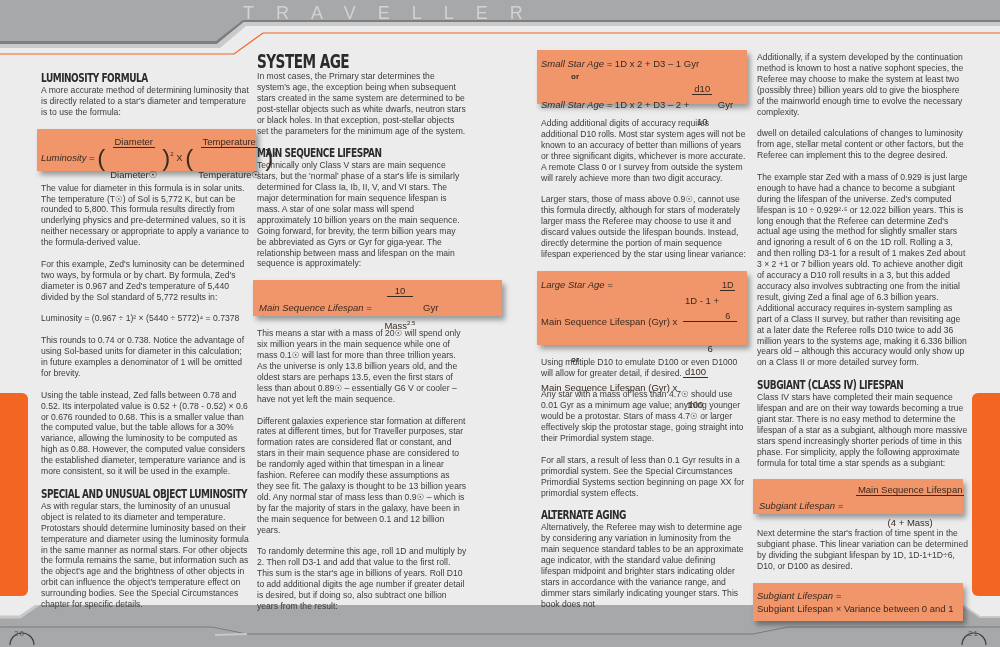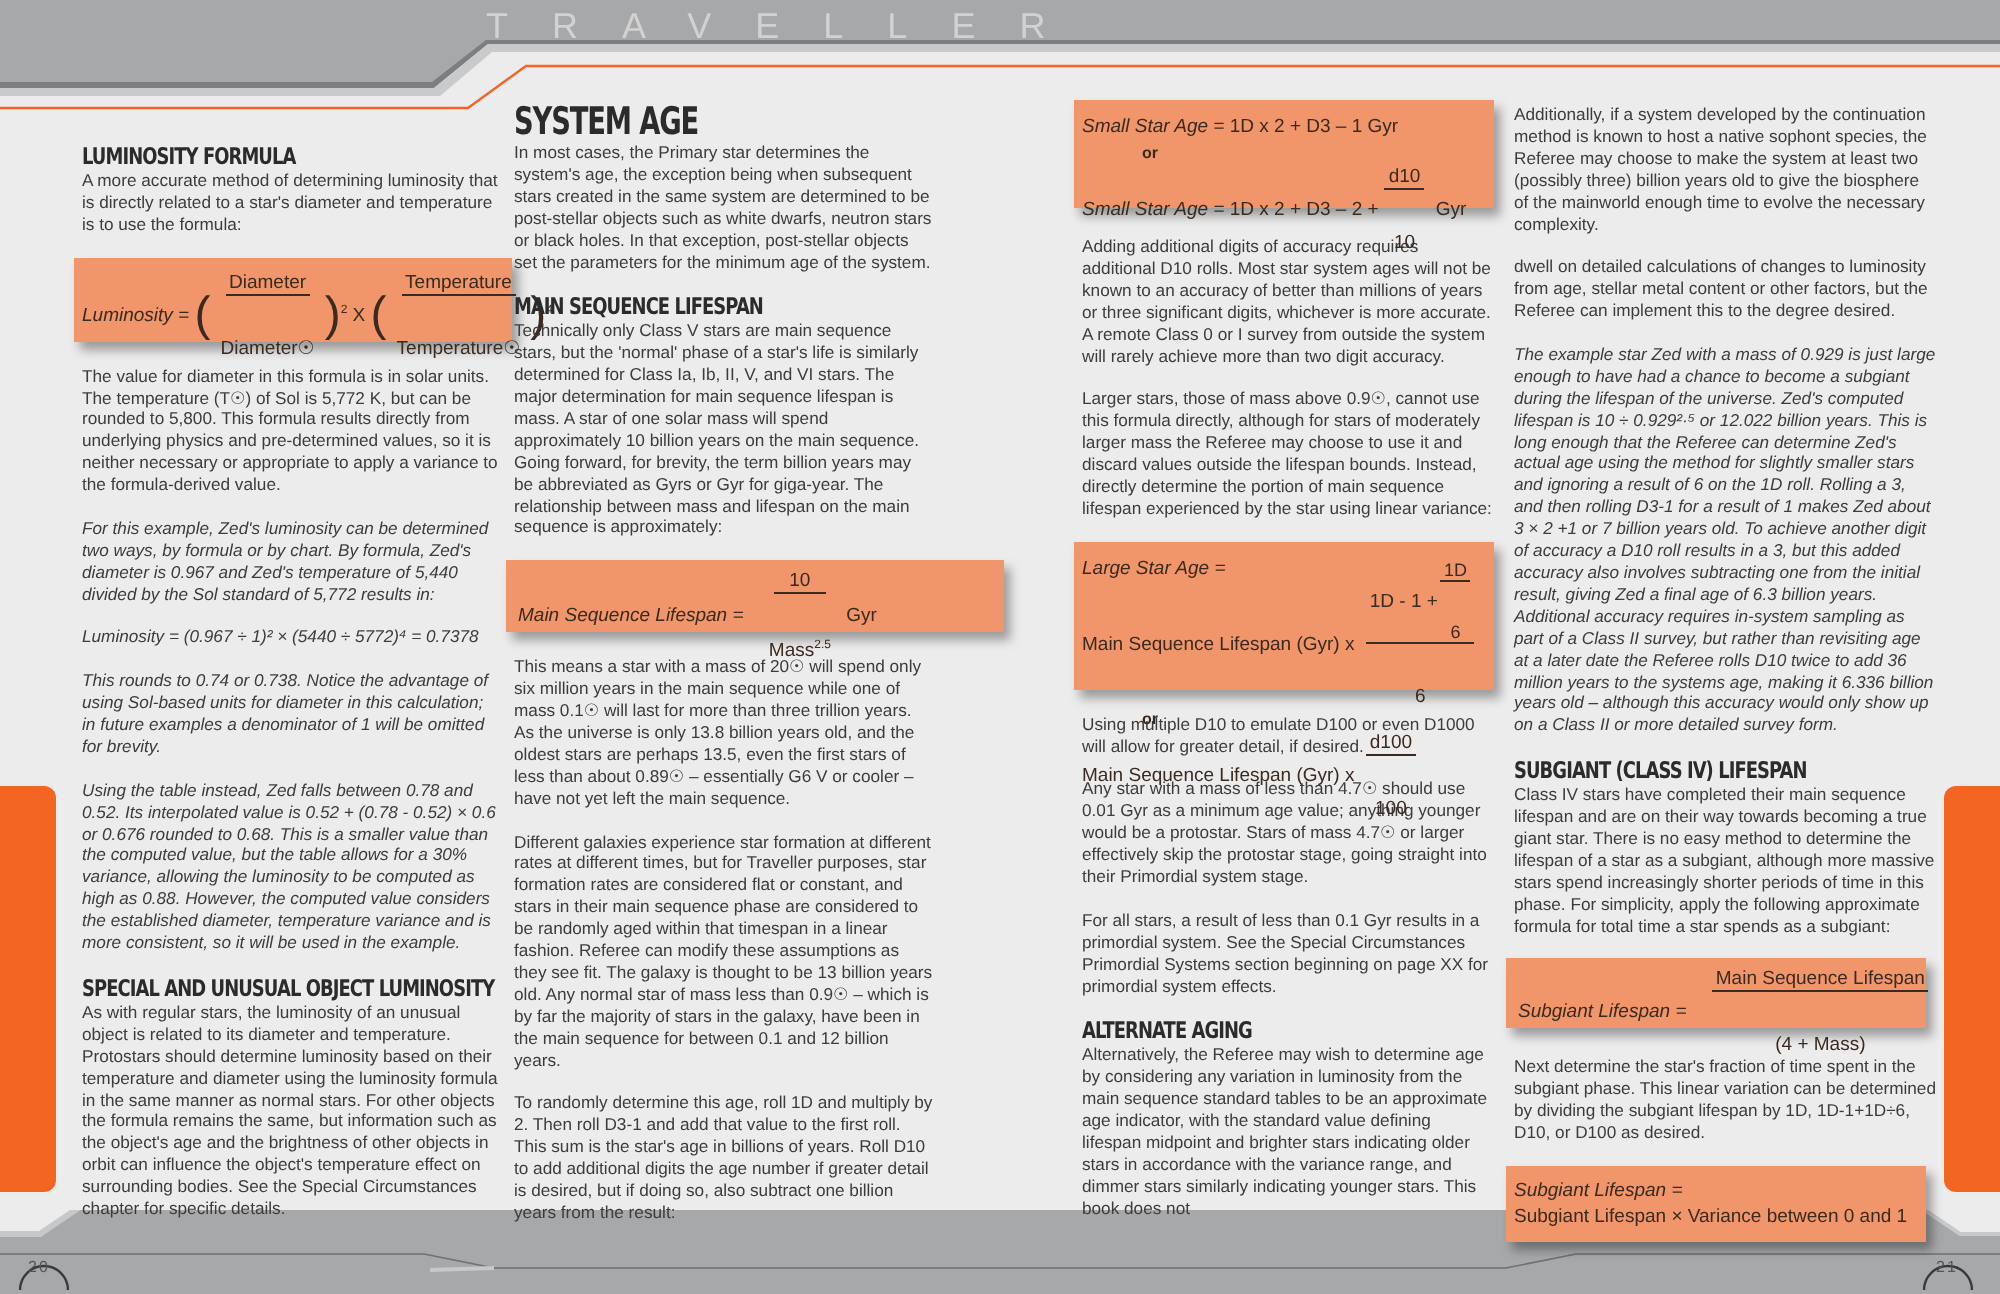--- a/index.html
+++ b/index.html
@@ -19,21 +19,21 @@
   .pagenum { position: absolute; top: 629px; font-size: 8px; color: #555; letter-spacing: 1px; }
   .pn-left { left: 14px; }
   .pn-right { left: 968px; }
 
   
   .tab-left { position: absolute; left: 0; top: 393px; width: 28px; height: 203px; background: #f26522; border-radius: 0 6px 6px 0; }
   .tab-right { position: absolute; left: 972px; top: 393px; width: 28px; height: 203px; background: #f26522; border-radius: 6px 0 0 6px; }
 
   .col { position: absolute; font-size: 8.6px; line-height: 10.9px; color: #3c3c3c; }
   .col p { margin-bottom: 10.9px; }
-  .col p.it { font-style: italic; }
+  .col p.it { }
 
   .h2 { font-family: "DejaVu Sans", sans-serif; font-weight: bold; font-size: 11.5px; letter-spacing: -0.6px; color: #2b2b2b; transform: scaleX(0.78); transform-origin: left; white-space: nowrap; line-height: 13px; }
   .h1 { font-family: "DejaVu Sans", sans-serif; font-weight: bold; font-size: 19px; letter-spacing: -0.8px; color: #2b2b2b; transform: scaleX(0.72); transform-origin: left; white-space: nowrap; line-height: 20px; }
 
   .fbox { background: #f0966a; box-shadow: 3px 4px 5px rgba(0,0,0,0.35); color: #3a2a20; font-size: 9.5px; position: relative; }
   .fbox b { font-style: italic; font-weight: normal; }
   .frac { display: inline-flex; flex-direction: column; align-items: center; vertical-align: middle; margin: 0 3px; gap: 21px; }
   .frac .num { border-bottom: 1px solid #3a2a20; padding: 0 2px; line-height: 11px; }
   .frac .den { line-height: 11px; padding: 0 2px; }
   .paren { font-size: 24px; line-height: 20px; vertical-align: middle; font-weight: 300; }

